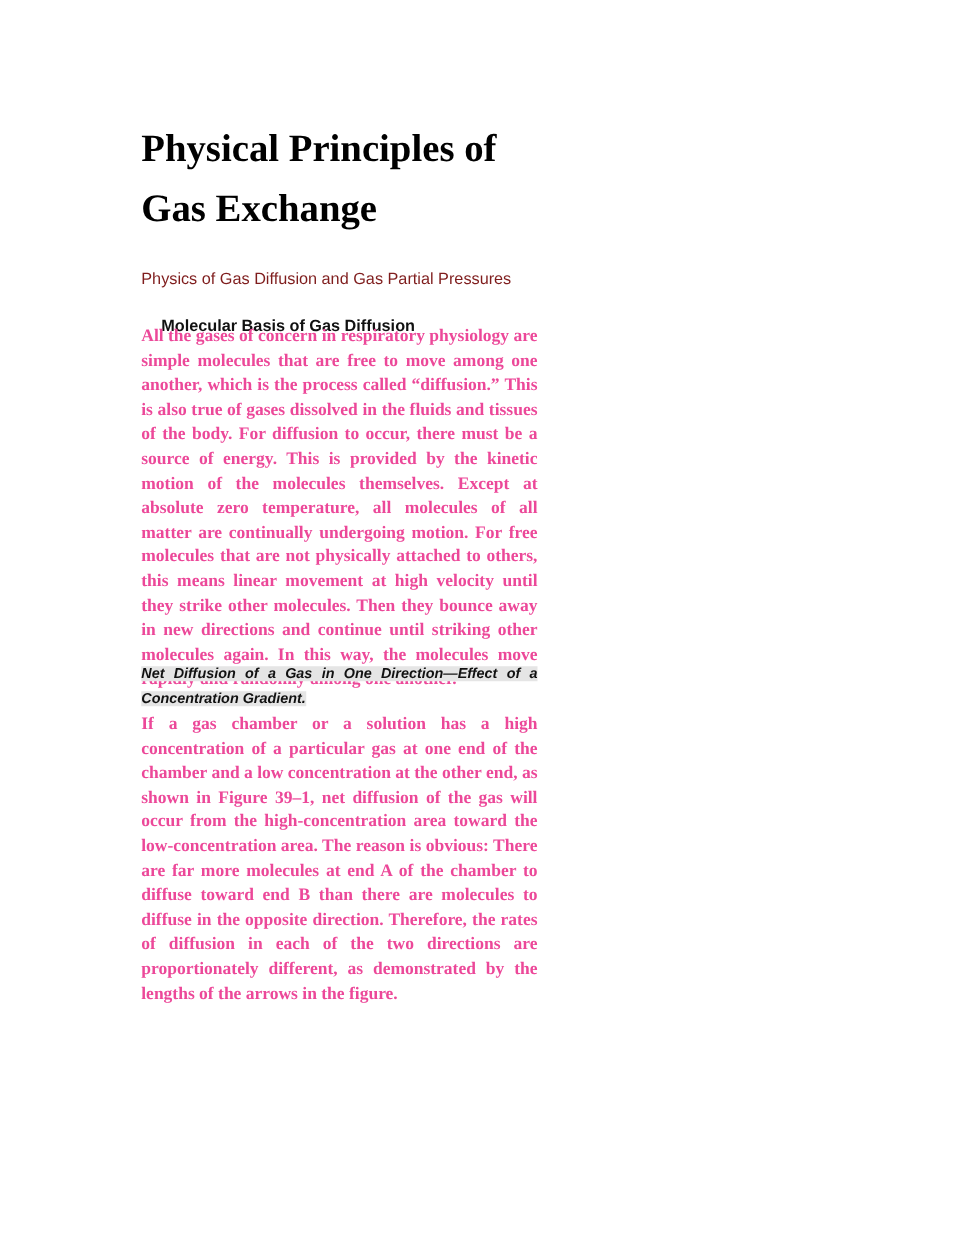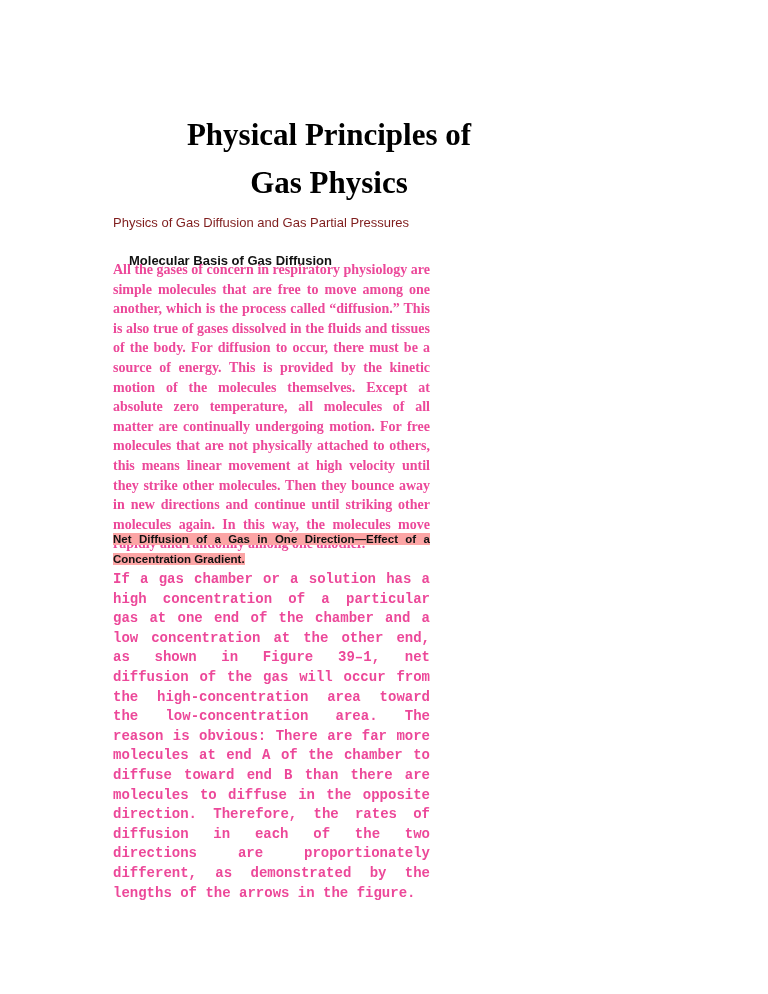--- a/index.html
+++ b/index.html
@@ -18,27 +18,26 @@
       position: absolute;
       left: 113px;
       top: 0;
       width: 317px;
     }
     .title {
       font-family: "Liberation Serif", serif;
       font-weight: bold;
       font-size: 31px;
       line-height: 48px;
-      margin: 16px;
+      margin: 0;
       position: absolute;
       top: 95px;
       left: 0;
       width: 400px;
       color: #000;
-      text-align: center;
     }
     .subtitle {
       font-family: "Liberation Sans", sans-serif;
       font-size: 13px;
       position: absolute;
       top: 215px;
       left: 0;
       width: 400px;
       margin: 0;
       line-height: 16px;
@@ -76,31 +75,32 @@
       line-height: 20px;
       position: absolute;
       top: 529px;
       left: 0;
       width: 317px;
       margin: 0;
       text-align: justify;
       color: #111;
     }
     .hl-heading span.mark {
-      background: #fca5a5;
+      background: #e5e5e5;
+      font-style: italic;
     }
-    .para2 { top: 570px; font-family: Liberation Mono, monospace; }
+    .para2 { top: 570px; }
   </style>
 </head>
 <body>
 
 <div class="page">
   <h1 class="title">
     <span>Physical Principles of</span><br>
-    <span>Gas Physics</span>
+    <span>Gas Exchange</span>
   </h1>
 
   <p class="subtitle">Physics of Gas Diffusion and Gas Partial Pressures</p>
 
   <p class="heading">Molecular Basis of Gas Diffusion</p>
 
   <p class="body-text para1">All the gases of concern in respiratory physiology are simple molecules that are free to move among one another, which is the process called “diffusion.” This is also true of gases dissolved in the fluids and tissues of the body. For diffusion to occur, there must be a source of energy. This is provided by the kinetic motion of the molecules themselves. Except at absolute zero temperature, all molecules of all matter are continually undergoing motion. For free molecules that are not physically attached to others, this means linear movement at high velocity until they strike other molecules. Then they bounce away in new directions and continue until striking other molecules again. In this way, the molecules move rapidly and randomly among one another.</p>
 
   <p class="hl-heading"><span class="mark">Net Diffusion of a Gas in One Direction—Effect of a Concentration Gradient.</span></p>
 

